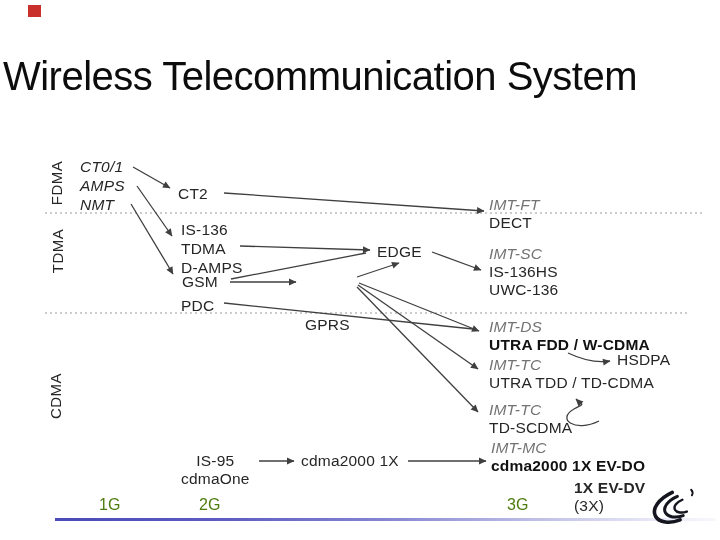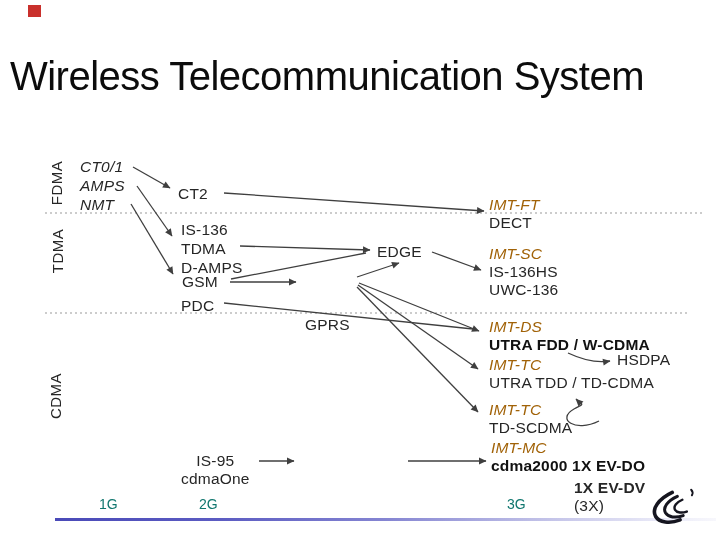--- a/index.html
+++ b/index.html
@@ -2,26 +2,26 @@
 <html><head>
 <meta charset="utf-8">
 <style>
   html,body{margin:0;padding:0;background:#fff;}
   #slide{
     position:relative;width:720px;height:540px;background:#fff;overflow:hidden;
     font-family:"Liberation Sans",sans-serif;color:#222;
   }
   #title{
     position:absolute;left:0;top:54px;width:640px;text-align:center;
-    font-size:40px;letter-spacing:-0.5px;color:#0c0c0c;white-space:nowrap;padding-left:7px;
+    font-size:40px;letter-spacing:-0.5px;color:#0c0c0c;white-space:nowrap;
   }
   .marker-red{position:absolute;left:28px;top:5px;width:13px;height:12px;background:#c9302c;}
   svg.overlay{position:absolute;left:0;top:0;pointer-events:none;}
   .node{position:absolute;font-size:15.5px;line-height:19px;color:#262626;letter-spacing:.2px;white-space:nowrap;}
-  .imt{font-style:italic;color:#a16207;}
+  .imt{font-style:italic;color:#737373;}
   .bold{font-weight:bold;color:#111;}
   .rot{position:absolute;transform:translate(-50%,-50%) rotate(-90deg);font-size:15px;color:#262626;letter-spacing:.5px;}
   .rot-fdma{left:56px;top:183px;}
   .rot-tdma{left:57px;top:251px;}
   .rot-cdma{left:55px;top:396px;}
   .n-fdma-group{left:80px;top:157px;font-style:italic;}
   .n-ct2{left:178px;top:184px;text-align:center;}
   .n-imt-ft{left:489px;top:196px;line-height:18px;}
   .n-tdma-group{left:181px;top:220px;}
   .n-gsm{left:182px;top:272px;}
@@ -31,21 +31,21 @@
   .n-imt-sc{left:489px;top:245px;line-height:18px;}
   .n-imt-ds{left:489px;top:318px;line-height:18px;}
   .n-hsdpa{left:617px;top:350px;}
   .n-imt-tc-tdd{left:489px;top:356px;line-height:18px;}
   .n-imt-tc-scdma{left:489px;top:401px;line-height:18px;}
   .n-is95{left:181px;top:452px;line-height:18px;text-align:center;}
   .n-cdma2000{left:301px;top:451px;}
   .n-imt-mc{left:491px;top:439px;line-height:18px;}
   .n-evdv{left:574px;top:478px;font-weight:bold;}
   .n-3x{left:574px;top:496px;}
-  .gen{position:absolute;top:496px;font-size:14px;color:#0f766e;}
+  .gen{position:absolute;top:496px;font-size:16px;color:#4d7c0f;}
   .gen-1g{left:99px;}.gen-2g{left:199px;}.gen-25g{left:338px;margin-top:42px;}.gen-3g{left:507px;}
   .timeline-line{
     position:absolute;left:55px;top:518px;width:661px;height:2.5px;
     background:linear-gradient(90deg,#4a4ab8 0%,#5c5cc2 25%,#8585d2 50%,#bdbde6 72%,#e6e6f6 90%,#f7f7fc 100%);
   }
   .logo{position:absolute;left:638px;top:488px;}
 </style>
 </head>
 <body>
 
@@ -135,20 +135,21 @@
   <div class="node n-imt-tc-scdma">
     <div class="imt">IMT-TC</div>
     <div>TD-SCDMA</div>
   </div>
 
   <div class="node n-is95">
     <div>IS-95</div>
     <div>cdmaOne</div>
   </div>
 
+  <div class="node n-cdma2000">cdma2000 1X</div>
 
   <div class="node n-imt-mc">
     <div class="imt">IMT-MC</div>
     <div class="bold">cdma2000 1X EV-DO</div>
   </div>
 
   <div class="node n-evdv">1X EV-DV</div>
   <div class="node n-3x">(3X)</div>
 
   <div class="gen gen-1g">1G</div>

